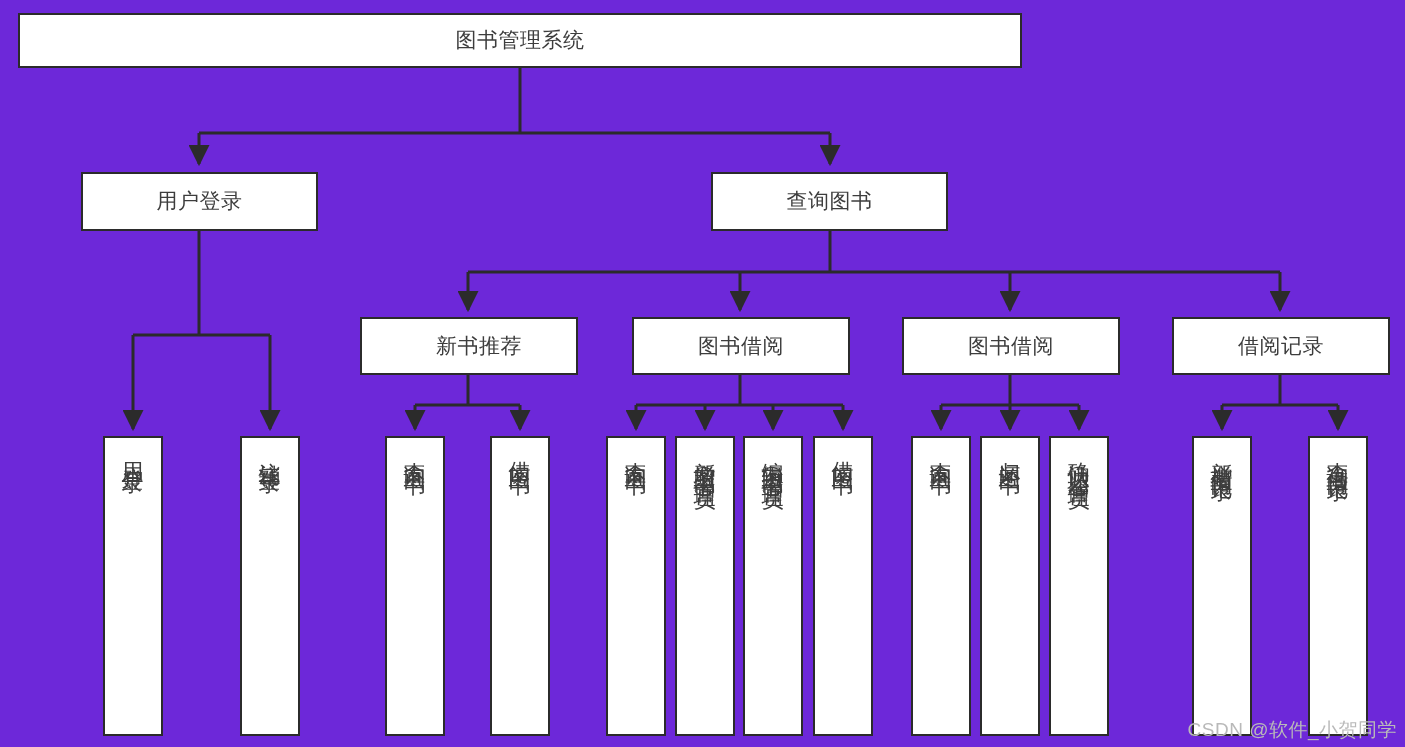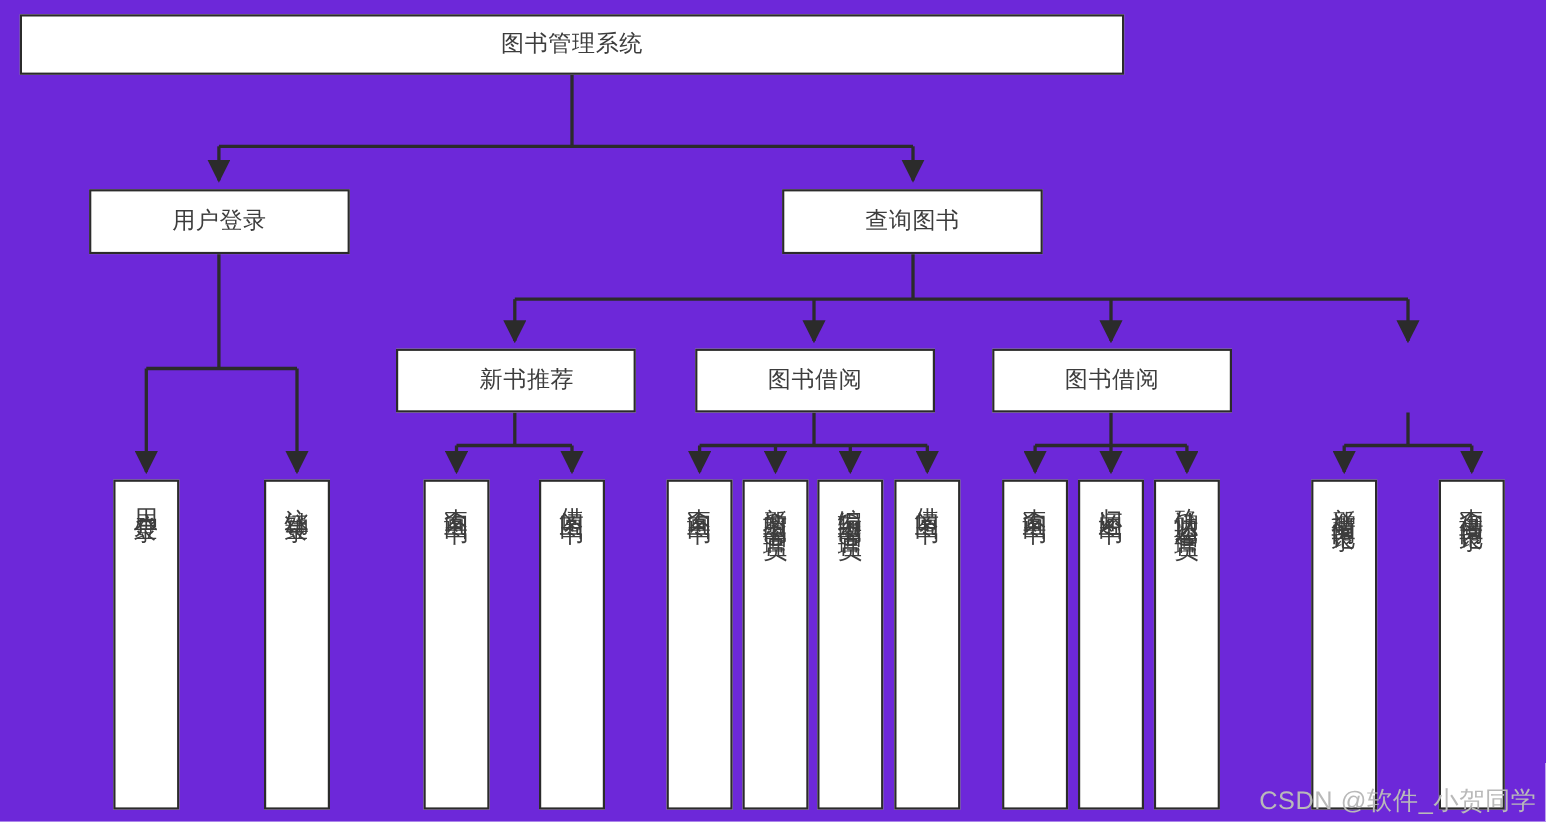--- a/index.html
+++ b/index.html
@@ -53,21 +53,21 @@
     font-size: 22px;
     line-height: 1.05;
     letter-spacing: 4px;
     white-space: normal;
     text-align: left;
   }
   #watermark {
     position: absolute;
     right: 8px;
     bottom: 4px;
-    font-size: 23px;
+    font-size: 19px;
     color: #b9b9b9;
     letter-spacing: 0.5px;
     white-space: nowrap;
   }
 </style>
 </head>
 <body>
 
 <div id="canvas">
 
@@ -134,20 +134,23 @@
 
   <div class="node" style="left:360px; top:317px; width:218px; height:58px;padding-left:20px;">
     <span class="lbl">新书推荐</span>
   </div>
   <div class="node" style="left:632px; top:317px; width:218px; height:58px;align-items:center;">
     <span class="lbl">图书借阅</span>
   </div>
   <div class="node" style="left:902px; top:317px; width:218px; height:58px;">
     <span class="lbl">图书借阅</span>
   </div>
+  <div class="node" style="left:1172px; top:317px; width:218px; height:58px;">
+    <span class="lbl">借阅记录</span>
+  </div>
 
   <div class="node vert" style="left:103px; top:436px; width:60px; height:300px;">
     <span class="lbl">用户登录</span>
   </div>
   <div class="node vert" style="left:240px; top:436px; width:60px; height:300px;">
     <span class="lbl">注销登录</span>
   </div>
 
   <div class="node vert" style="left:385px; top:436px; width:60px; height:300px;">
     <span class="lbl">查询图书</span>

